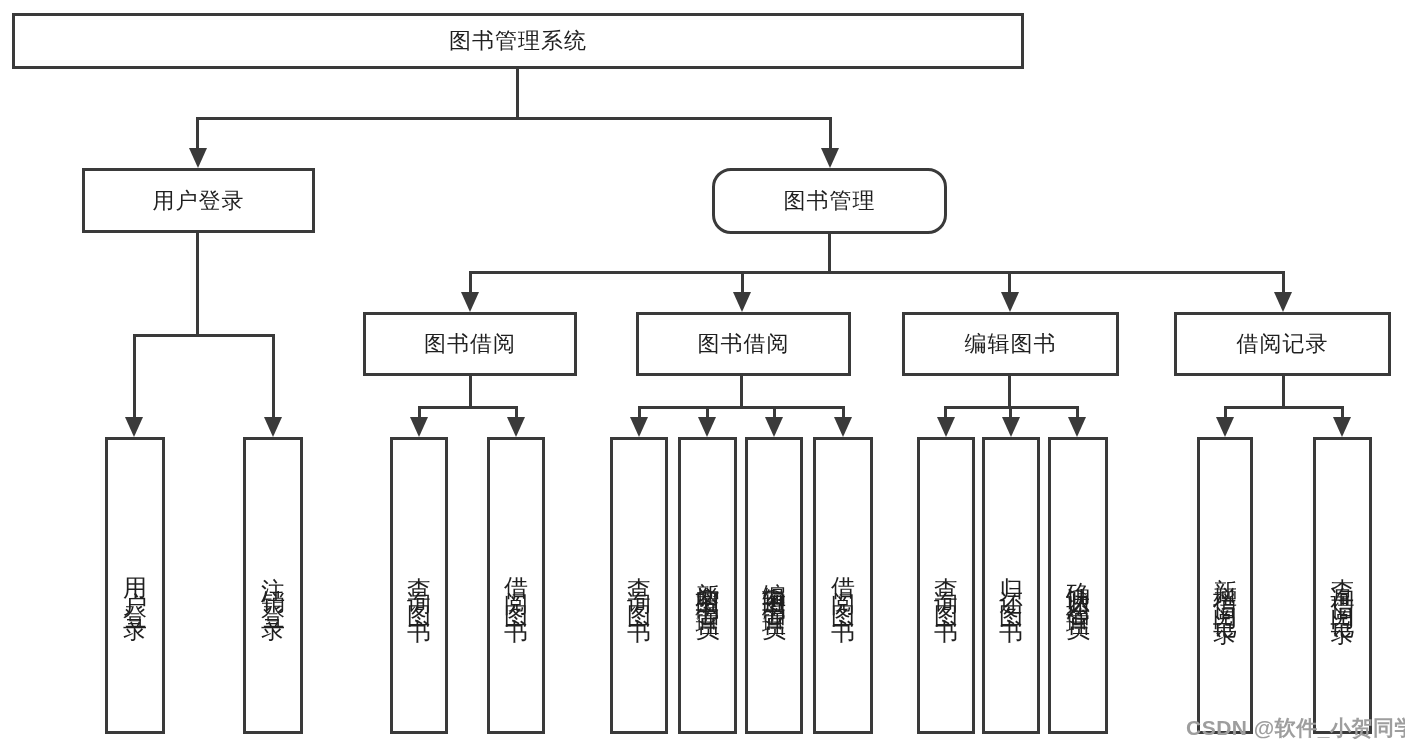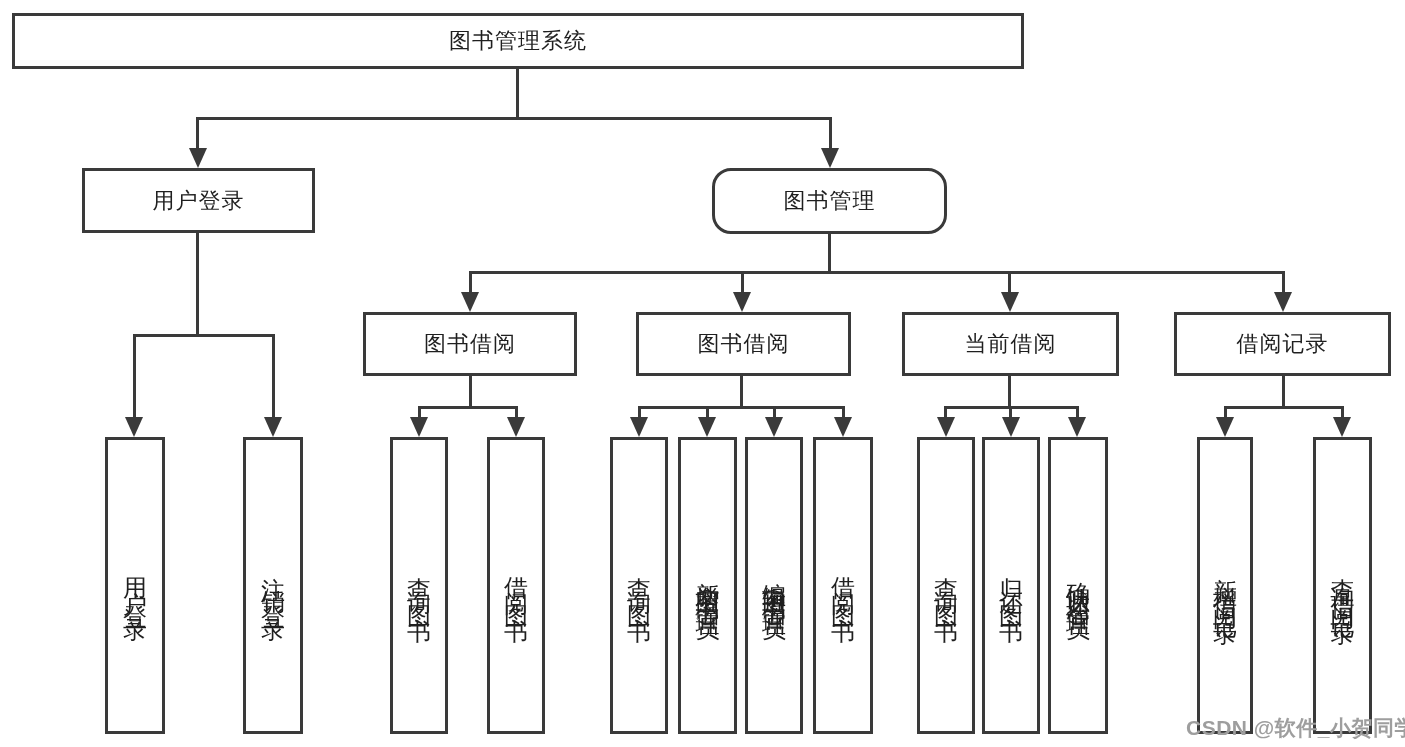--- a/index.html
+++ b/index.html
@@ -79,21 +79,21 @@
 
 <div id="stage">
 
   <div class="node n-root">图书管理系统</div>
 
   <div class="node n-l2a">用户登录</div>
   <div class="node n-l2b">图书管理</div>
 
   <div class="node n-l3a">图书借阅</div>
   <div class="node n-l3b">图书借阅</div>
-  <div class="node n-l3c">当前借阅</div>
+  <div class="node n-l3c">编辑图书</div>
   <div class="node n-l3d">借阅记录</div>
 
   <div class="node vbox ls-lg n-v1">用户登录</div>
   <div class="node vbox ls-lg n-v2">注销登录</div>
   <div class="node vbox ls-lg n-v3">查询图书</div>
   <div class="node vbox ls-lg n-v4">借阅图书</div>
   <div class="node vbox ls-lg n-v5">查询图书</div>
   <div class="node vbox ls-sm n-v6">新增图书（管理员）</div>
   <div class="node vbox ls-sm n-v7">编辑图书（管理员）</div>
   <div class="node vbox ls-lg n-v8">借阅图书</div>

